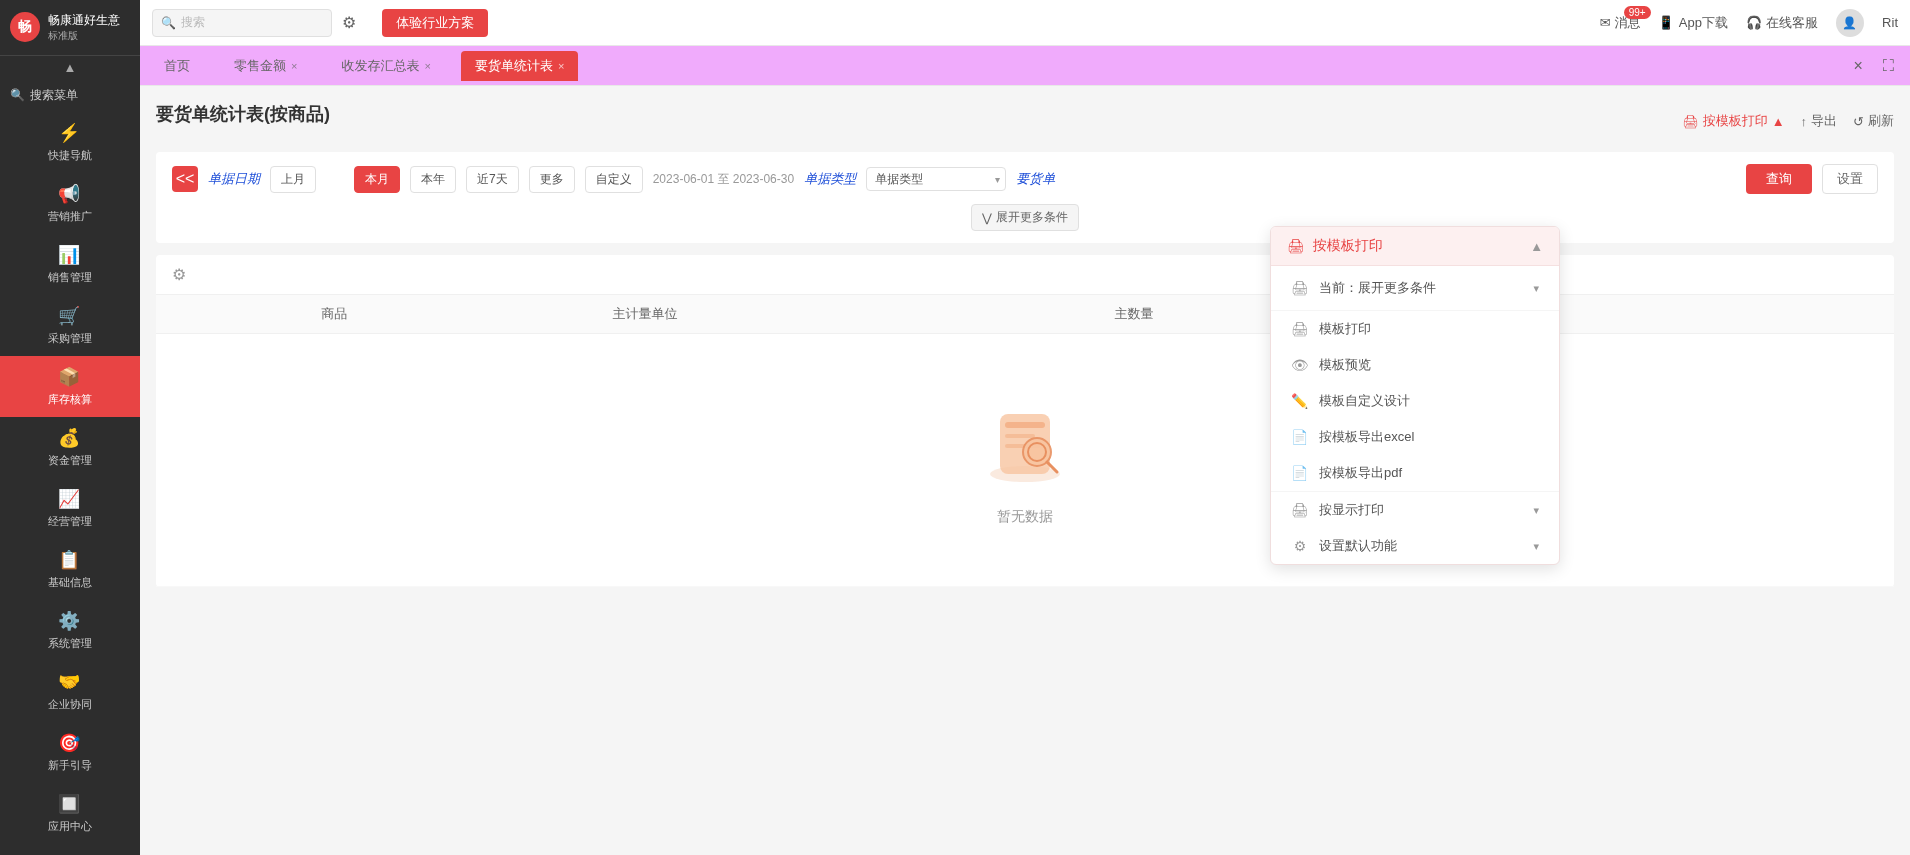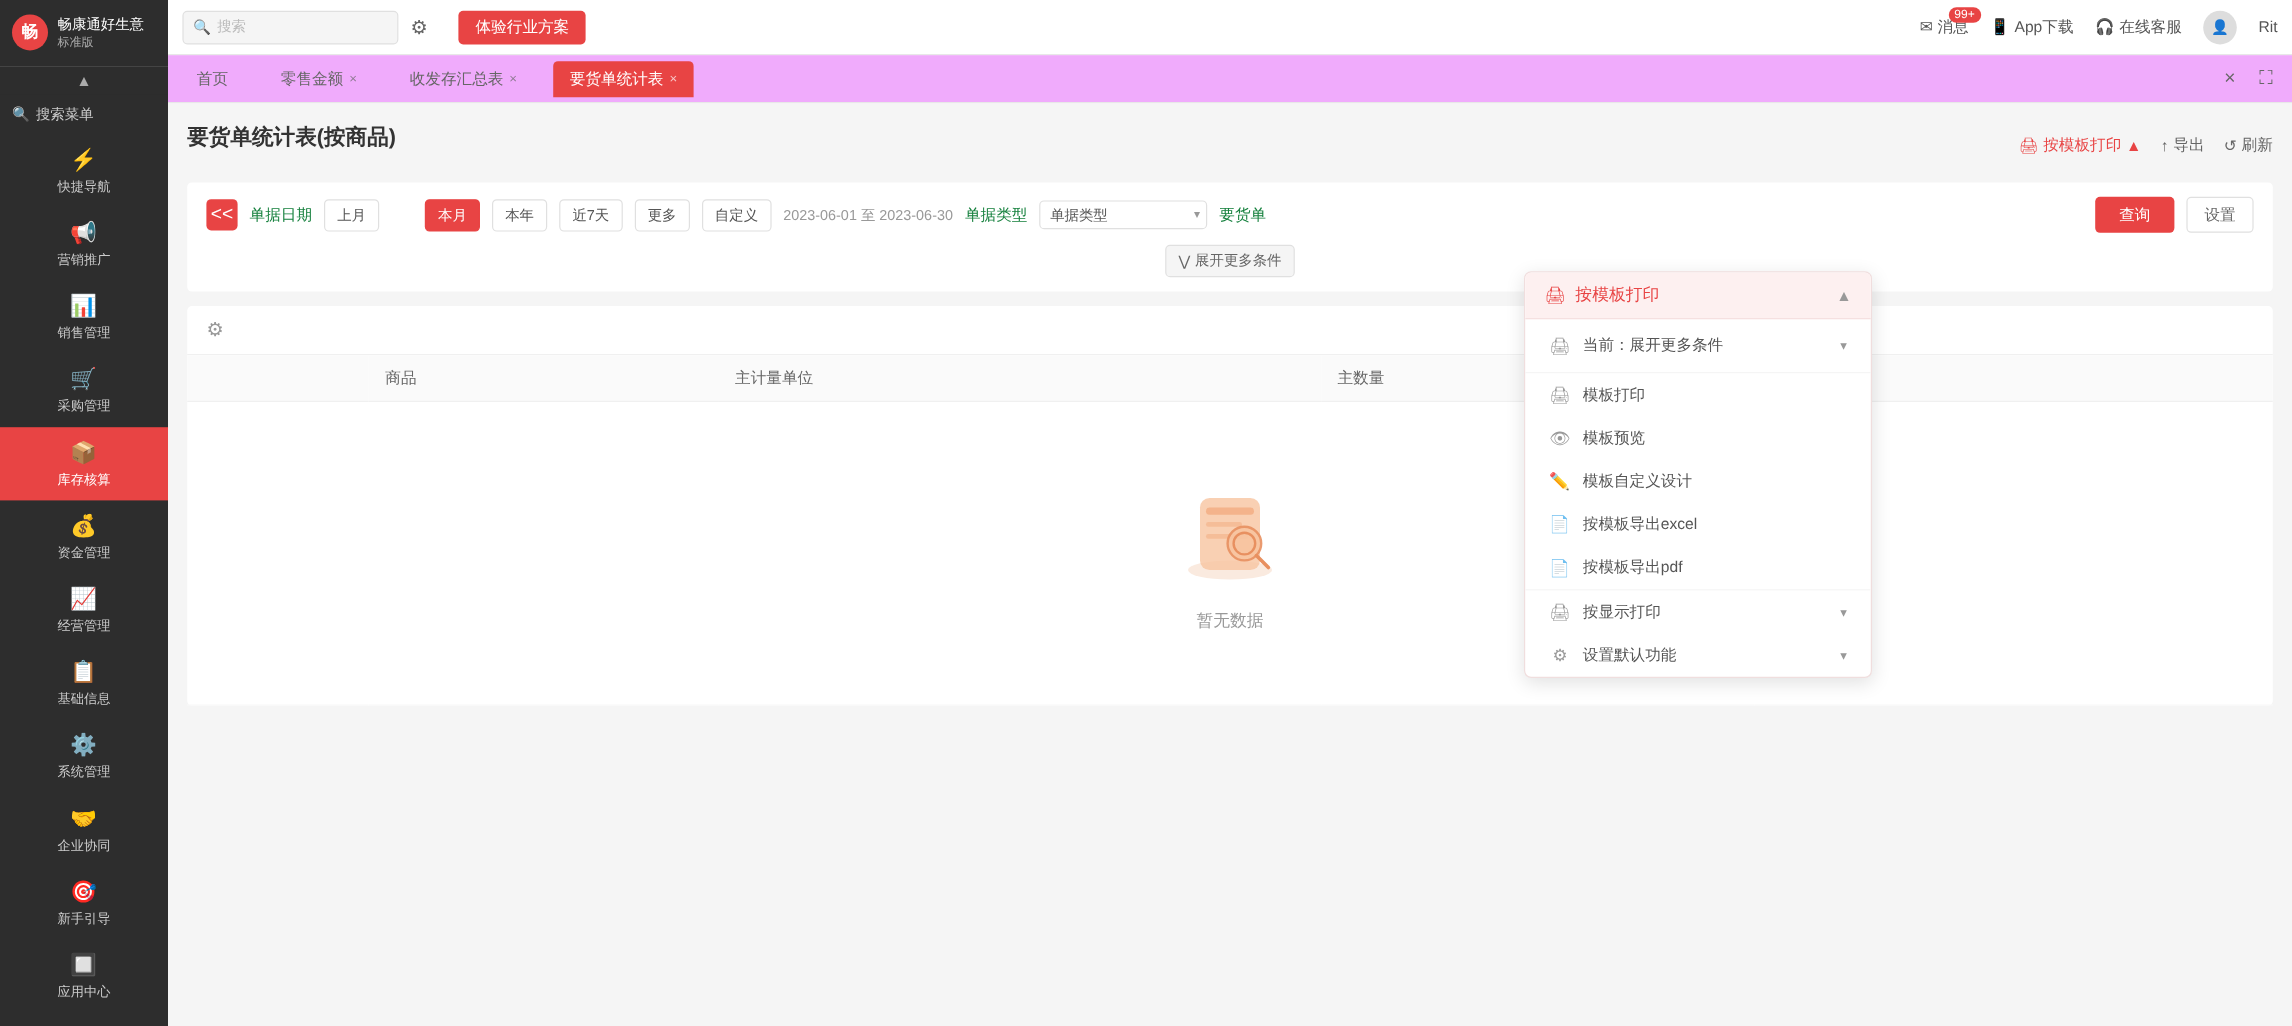--- a/index.html
+++ b/index.html
@@ -43,21 +43,21 @@
     .expand-btn { font-size: 16px; color: #666; cursor: pointer; padding: 2px 6px; }
 
     
     .content { flex: 1; overflow: auto; background: #f5f5f5; padding: 16px; position: relative; }
     .page-title { font-size: 18px; font-weight: bold; color: #333; margin-bottom: 14px; }
 
     
     .filter-area { background: #fff; border-radius: 4px; padding: 12px 16px; margin-bottom: 12px; }
     .filter-row { display: flex; align-items: center; gap: 10px; flex-wrap: wrap; }
     .filter-toggle-btn { background: #e84444; color: #fff; border: none; border-radius: 4px; width: 26px; height: 26px; font-size: 16px; cursor: pointer; display: flex; align-items: center; justify-content: center; }
-    .filter-label { color: #15803d; font-size: 13px; white-space: nowrap; }
+    .filter-label { color: #1d4ed8; font-size: 13px; white-space: nowrap; font-style: italic; }
     .date-btn { padding: 4px 10px; border-radius: 4px; border: 1px solid #e0e0e0; cursor: pointer; font-size: 12px; color: #555; background: #fff; }
     .date-btn.active { background: #e84444; color: #fff; border-color: #e84444; margin-left: 28px; }
     .date-range { color: #999; font-size: 12px; }
     .filter-select { border: 1px solid #e0e0e0; border-radius: 4px; padding: 4px 24px 4px 8px; font-size: 12px; color: #555; background: #fff; cursor: pointer; appearance: none; min-width: 140px; position: relative; }
     .select-wrapper { position: relative; display: inline-flex; align-items: center; }
     .select-wrapper::after { content: "▾"; position: absolute; right: 6px; color: #999; pointer-events: none; font-size: 10px; }
     .filter-right { margin-left: auto; display: flex; align-items: center; gap: 10px; }
     .expand-more-btn { display: flex; align-items: center; gap: 4px; color: #666; font-size: 12px; cursor: pointer; background: #f5f5f5; border: 1px solid #e0e0e0; border-radius: 4px; padding: 4px 10px; }
 
     

